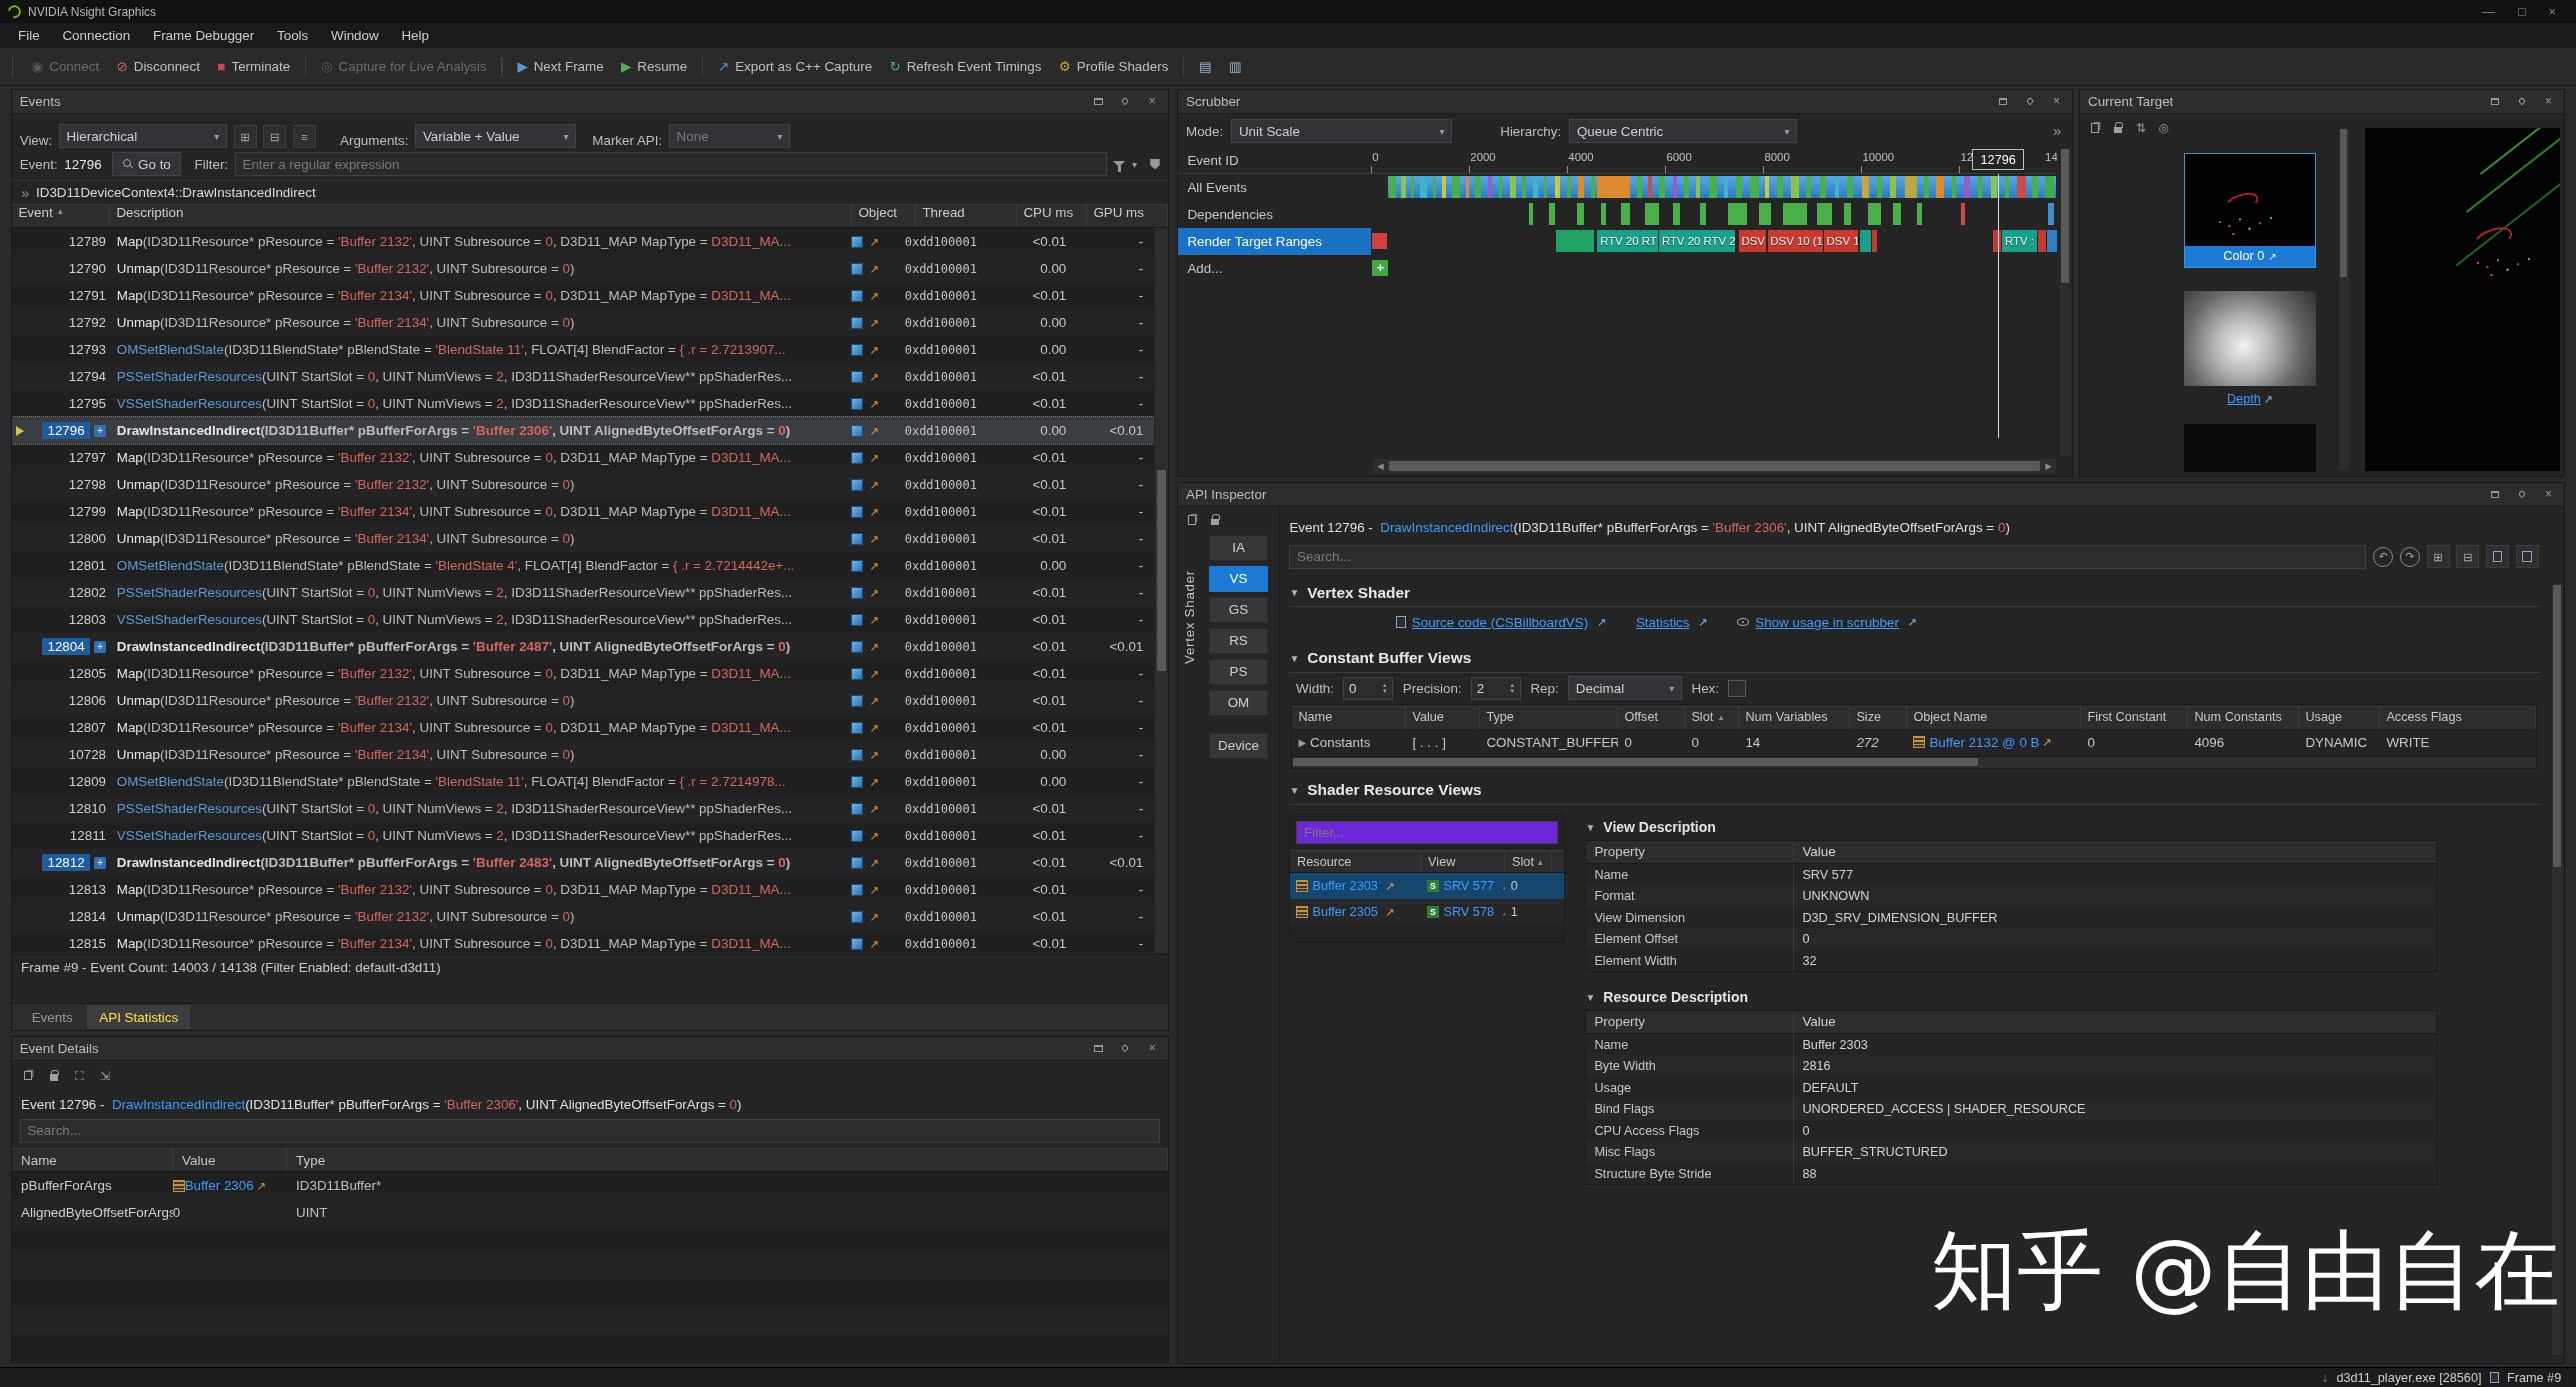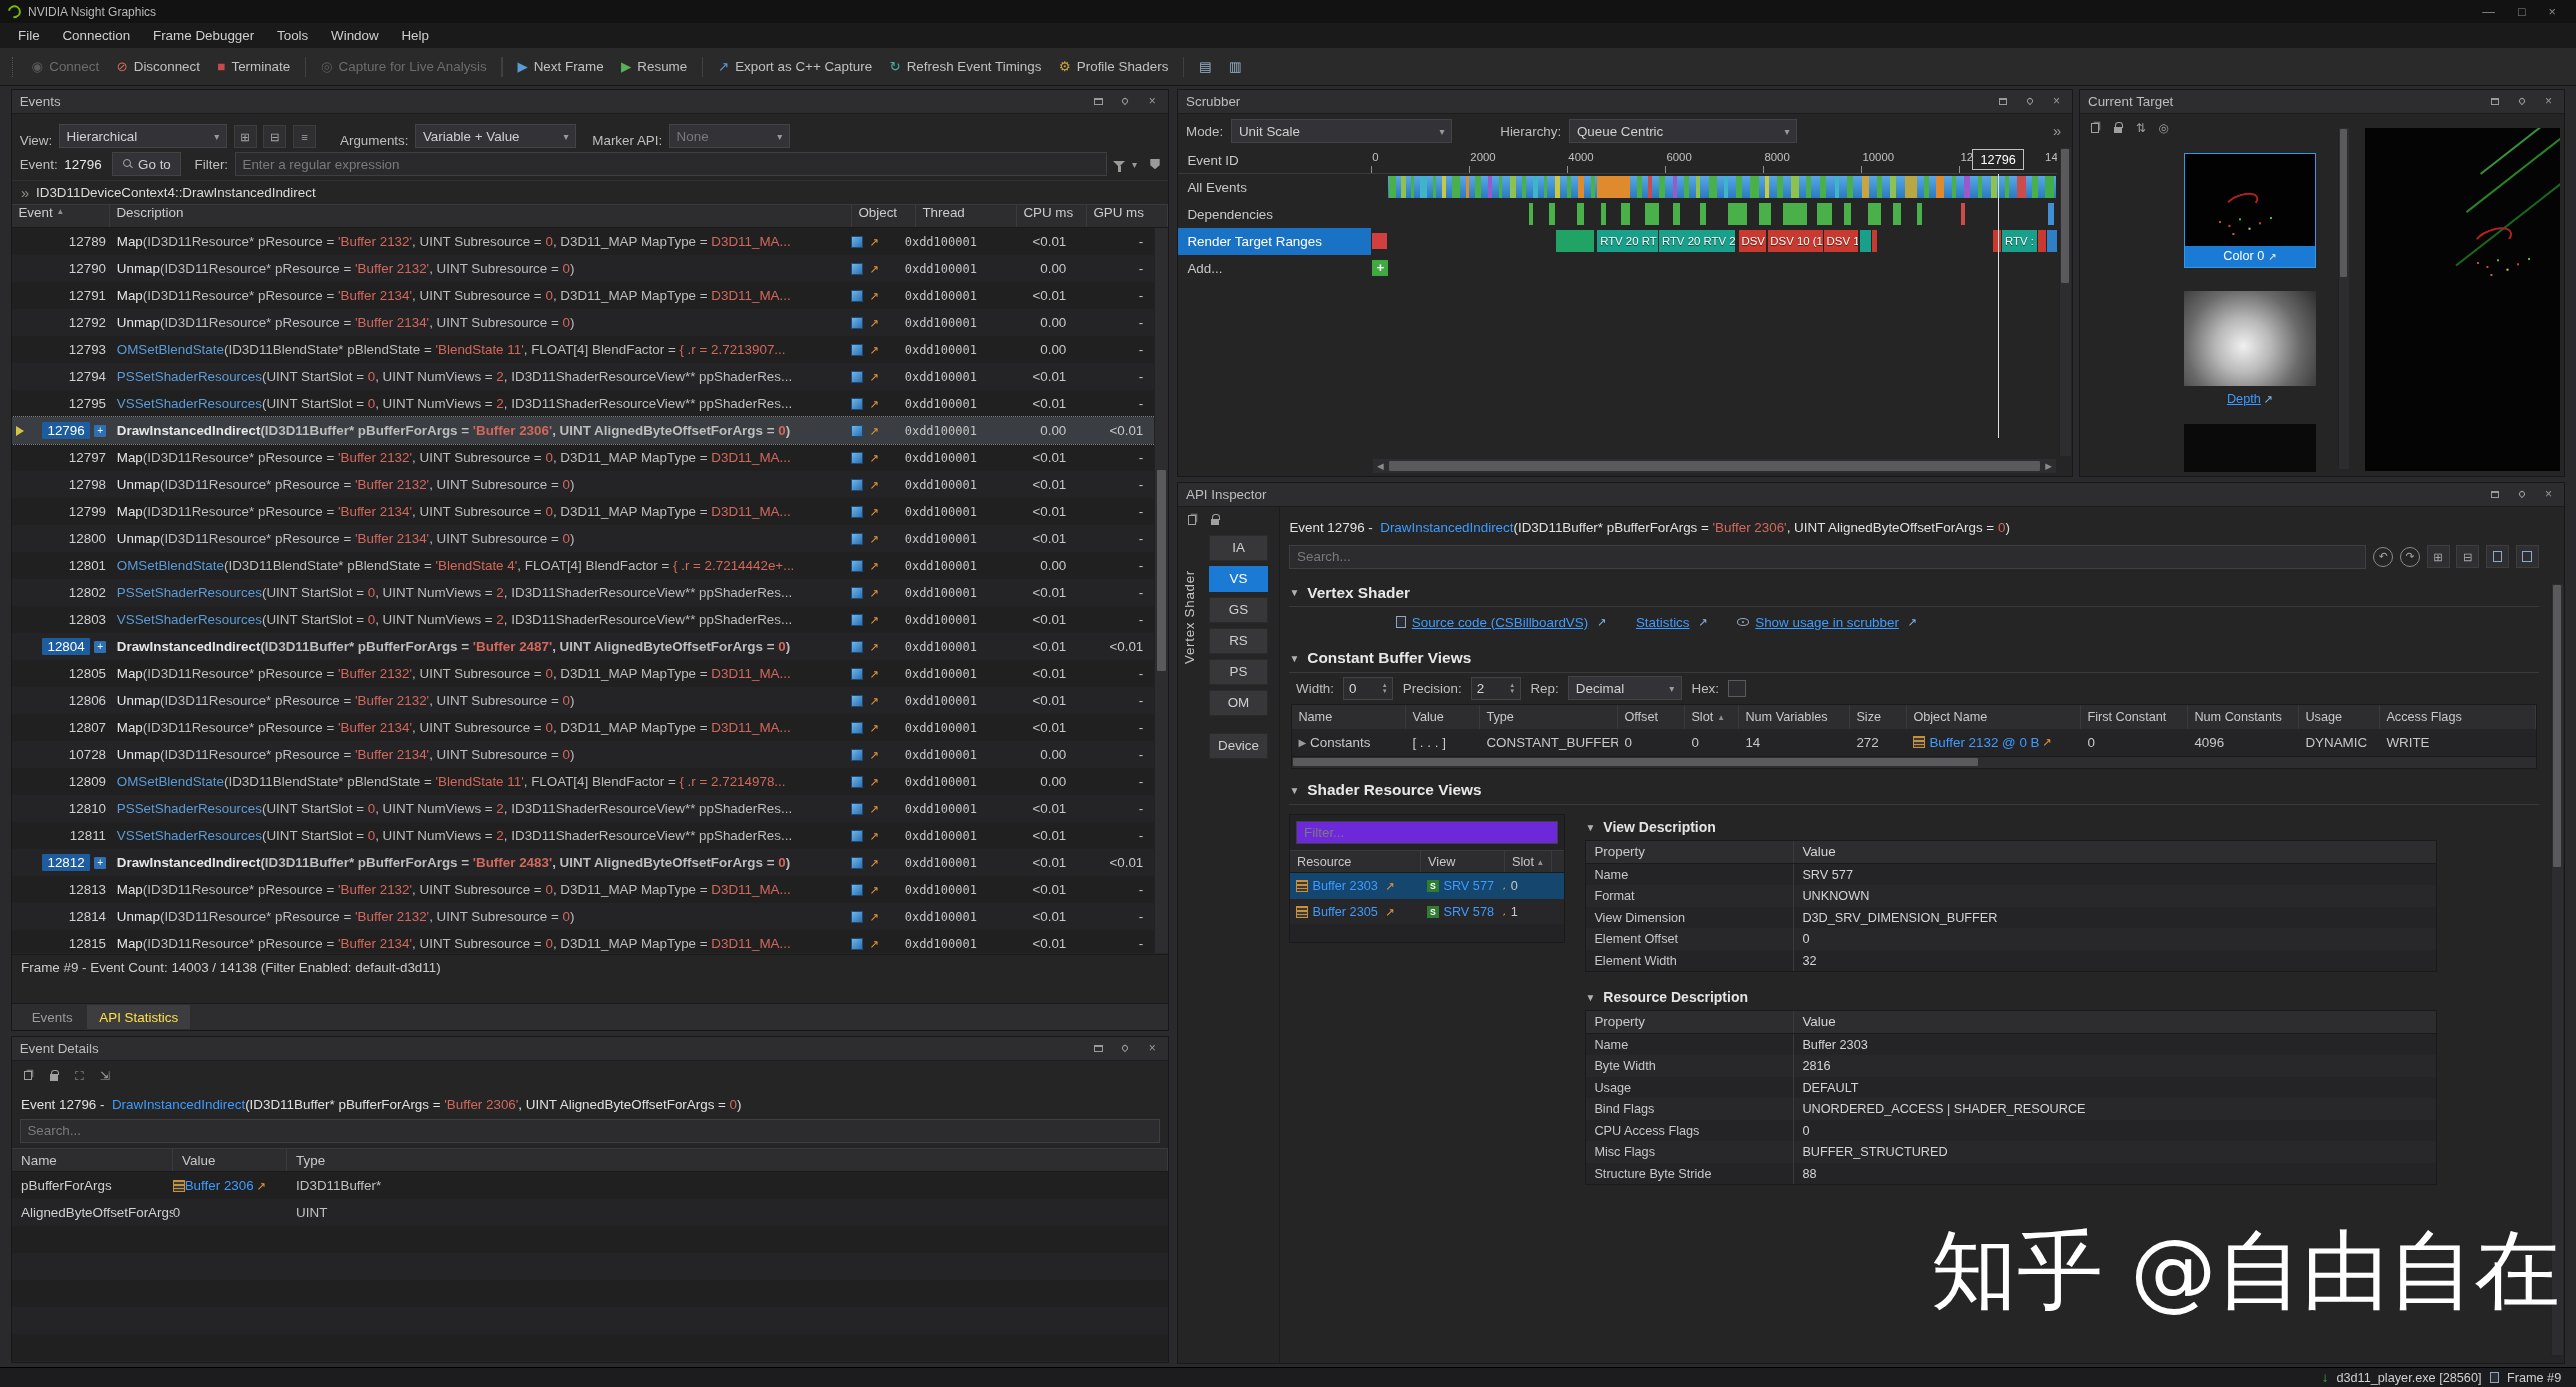--- a/index.html
+++ b/index.html
@@ -1137,21 +1137,21 @@
           <div class="cbv-hc" style="width: 81px;">Usage</div>
           <div class="cbv-hc" style="flex: 1 1 0%;">Access Flags</div>
         </div>
       <div class="cbv-r" id="cbv-row">
           <div class="cbv-c" style="width: 114px;"><span class="tri2">▶</span>Constants</div>
           <div class="cbv-c" style="width: 74px;">[ . . . ]</div>
           <div class="cbv-c" style="width: 138px;">CONSTANT_BUFFER</div>
           <div class="cbv-c" style="width: 67px;">0</div>
           <div class="cbv-c" style="width: 54px;">0</div>
           <div class="cbv-c" style="width: 111px;">14</div>
-          <div class="cbv-c" style="width: 57px;">272</div>
+          <div class="cbv-c" style="width: 57px; font-style: italic;">272</div>
           <div class="cbv-c" style="width: 174px;">
             <span class="res-ico"></span>
             <span class="link" style="margin-left:4px">Buffer 2132 @ 0 B</span>
             <span class="ext">↗</span>
           </div>
           <div class="cbv-c" style="width: 107px;">0</div>
           <div class="cbv-c" style="width: 111px;">4096</div>
           <div class="cbv-c" style="width: 81px;">DYNAMIC</div>
           <div class="cbv-c" style="flex: 1 1 0%;">WRITE</div>
         </div>

